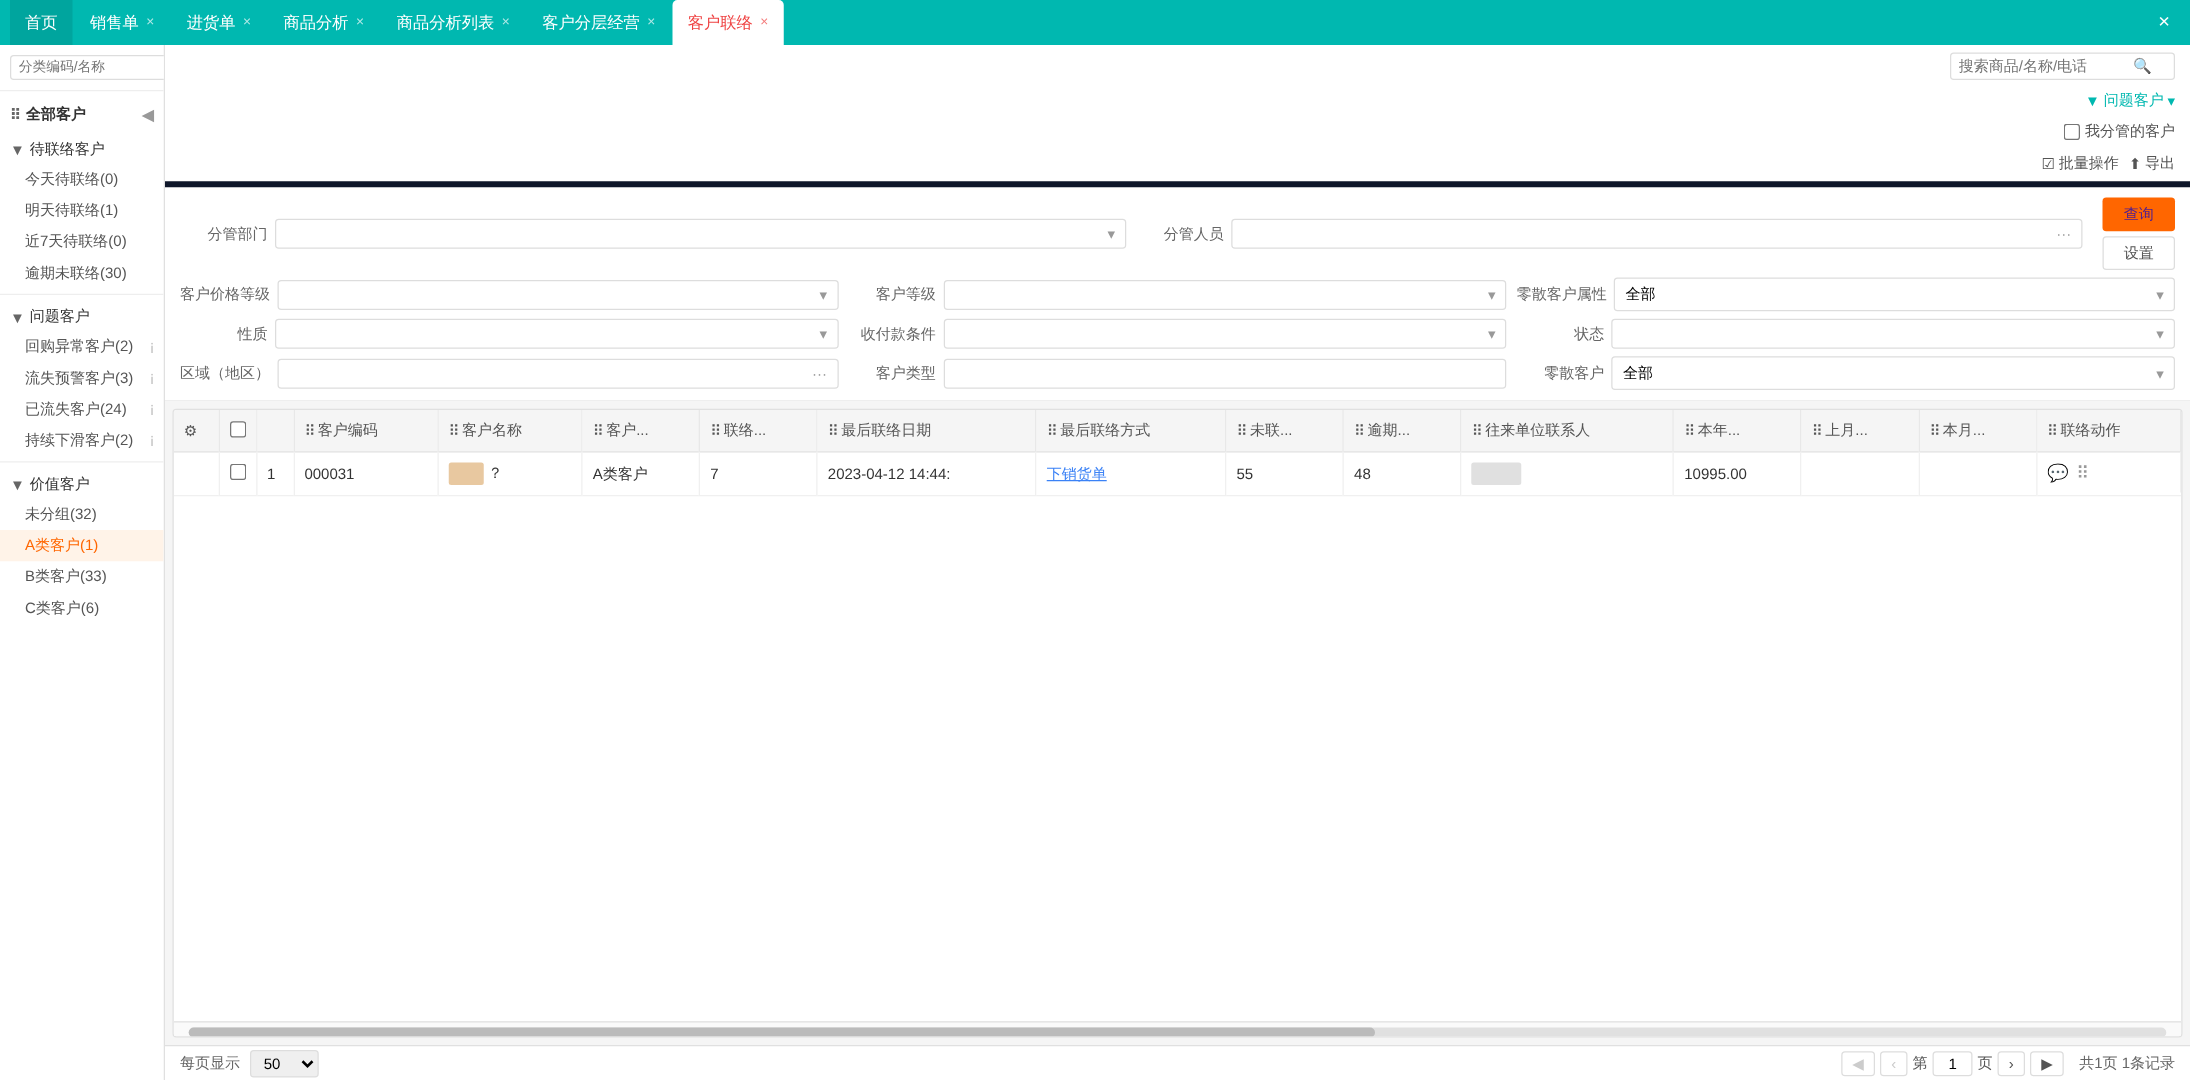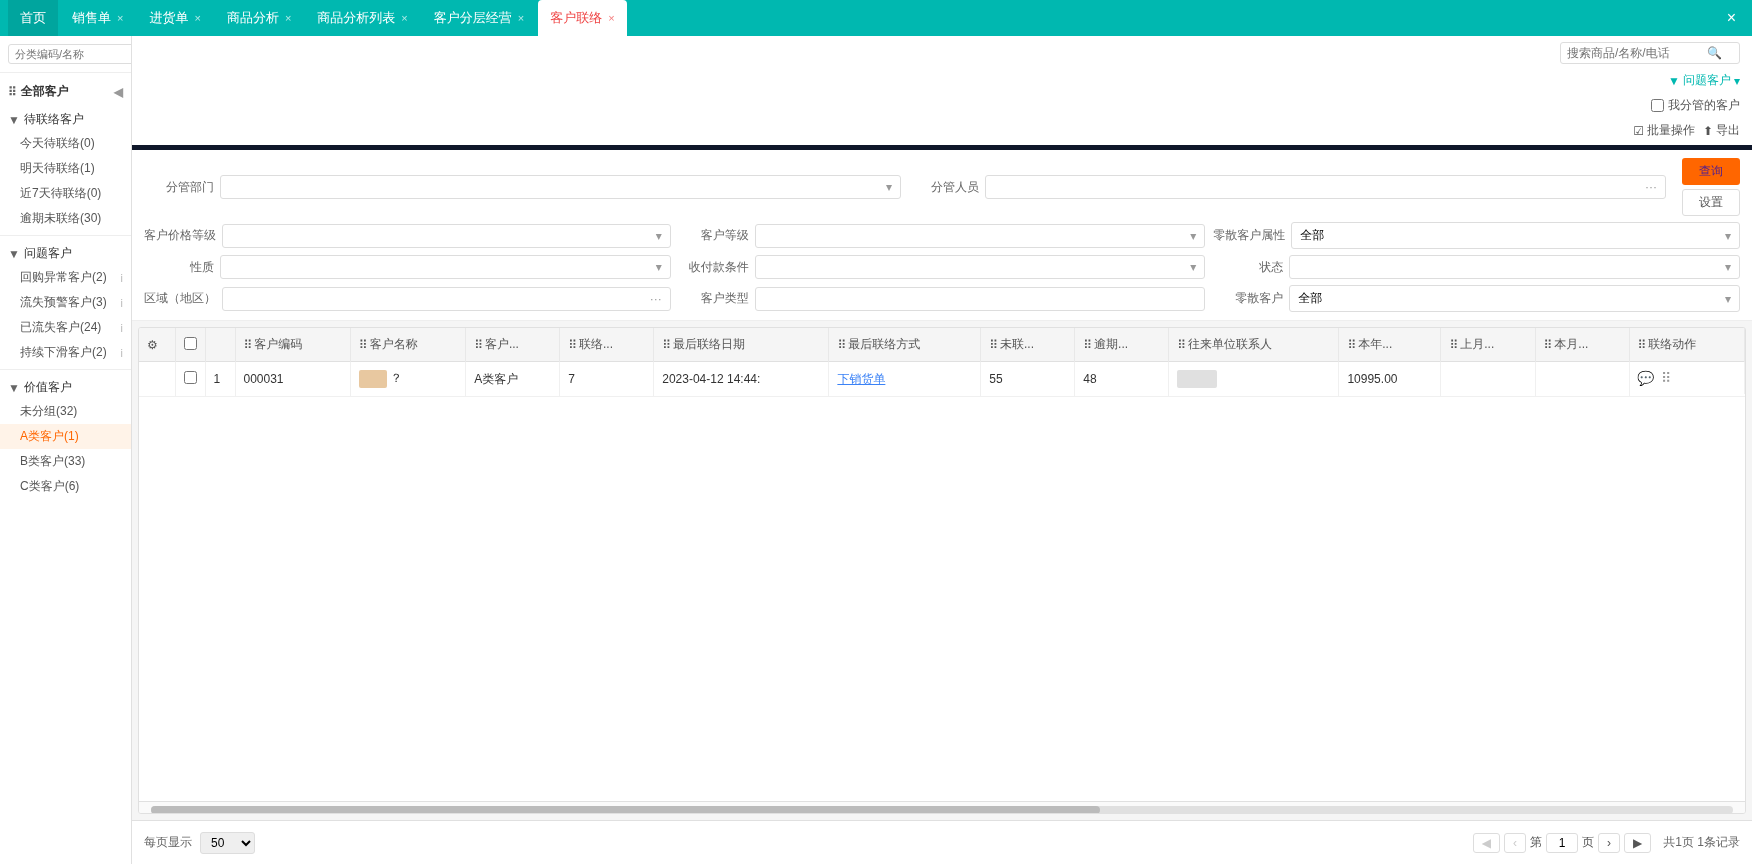--- a/index.html
+++ b/index.html
@@ -325,21 +325,21 @@
       left: 0;
       top: 0;
       height: 100%;
       width: 60%;
       background: #bbb;
       border-radius: 4px;
     }
 
     
     .pagination {
-      height: 44px;
+      height: 28px;
       background: white;
       border-top: 1px solid #e0e0e0;
       display: flex;
       align-items: center;
       padding: 0 12px;
       gap: 8px;
       font-size: 12px;
       color: #555;
     }
     .page-size-label { color: #666; }

